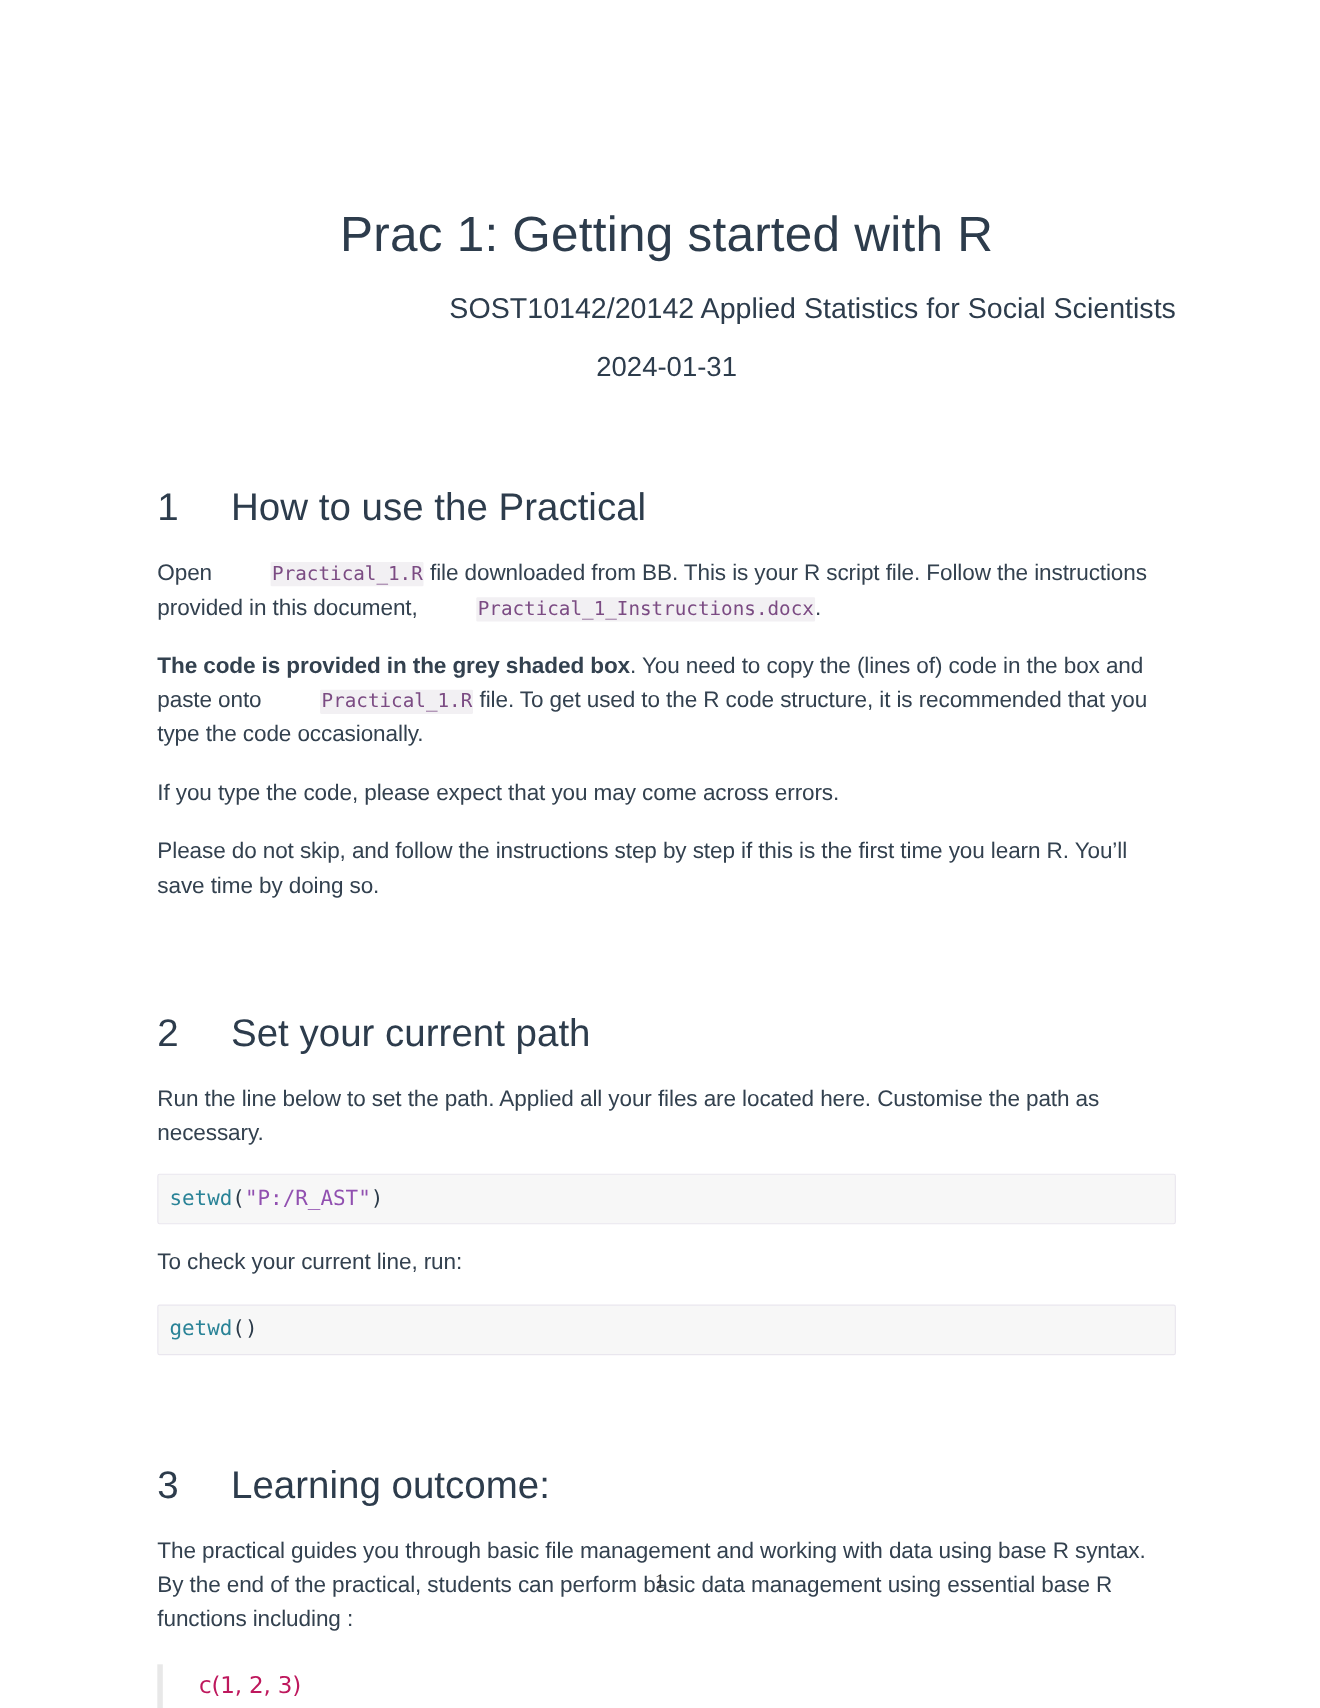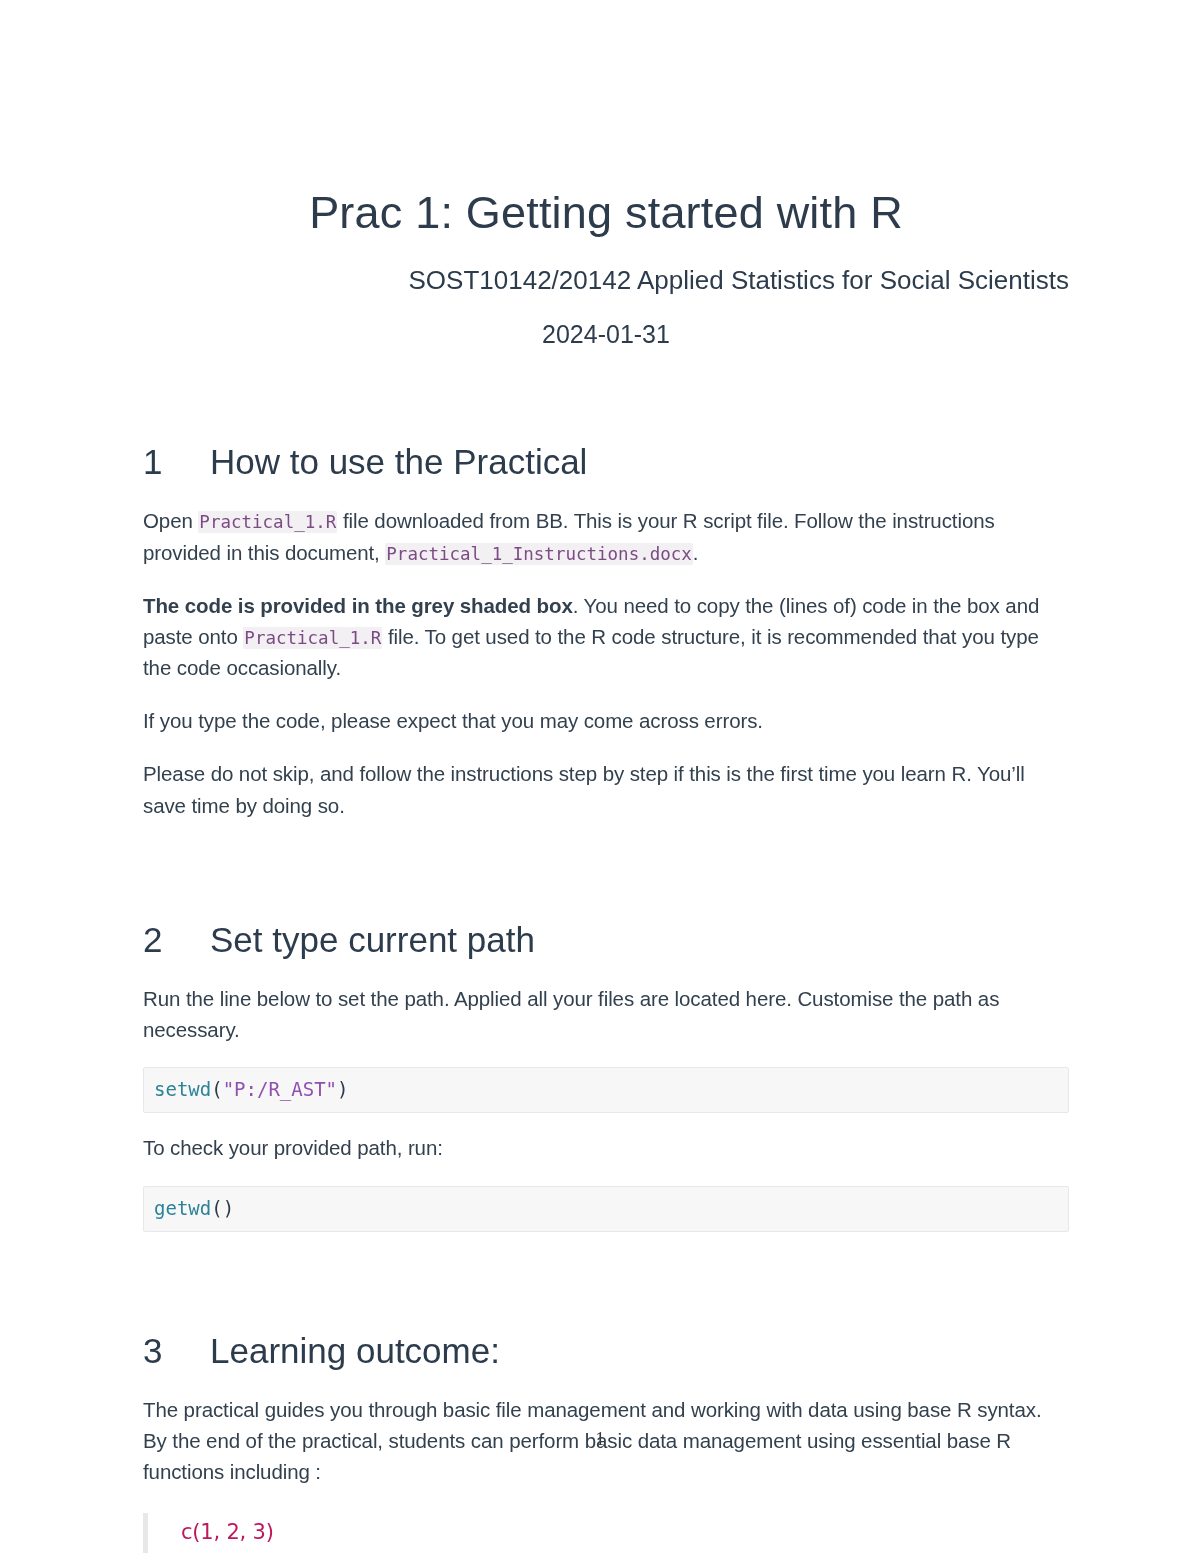--- a/index.html
+++ b/index.html
@@ -101,20 +101,21 @@
 
   
   code.inline {
     font-family: "DejaVu Sans Mono", "Liberation Mono", monospace;
     font-size: 17.5px;
     color: #7b4b83;
     background: #f2f0f3;
     padding: 1px 1px;
     border-radius: 1px;
     letter-spacing: 0px;
+    margin-left: 48px;
   }
 
   
   .codeblock {
     background: #f7f7f7;
     border: 1px solid #e9e6ee;
     border-radius: 2px;
     margin-top: 22px;
     padding: 9px 10px 10px 10px;
     box-sizing: border-box;
@@ -179,28 +180,28 @@
     <p class="body">
       <b>The code is provided in the grey shaded box</b><span>. You need to copy the (lines of) code in the box and paste onto </span><code class="inline">Practical_1.R</code><span> file. To get used to the R code structure, it is recommended that you type the code occasionally.</span>
     </p>
 
     <p class="body">If you type the code, please expect that you may come across errors.</p>
 
     <p class="body">Please do not skip, and follow the instructions step by step if this is the first time you learn R. You’ll save time by doing so.</p>
 
     <h2 class="section-heading h-sec2">
       <span class="sec-num">2</span>
-      <span class="sec-title">Set type current path</span>
+      <span class="sec-title">Set your current path</span>
     </h2>
 
     <p class="body first-after-heading">Run the line below to set the path. Applied all your files are located here. Customise the path as necessary.</p>
 
     <div class="codeblock"><span class="tok-fn">setwd</span><span class="tok-punc">(</span><span class="tok-str">"P:/R_AST"</span><span class="tok-punc">)</span></div>
 
-    <p class="body tight">To check your provided path, run:</p>
+    <p class="body tight">To check your current line, run:</p>
 
     <div class="codeblock"><span class="tok-fn">getwd</span><span class="tok-punc">(</span><span class="tok-punc">)</span></div>
 
     <h2 class="section-heading h-sec3">
       <span class="sec-num">3</span>
       <span class="sec-title">Learning outcome:</span>
     </h2>
 
     <p class="body first-after-heading">The practical guides you through basic file management and working with data using base R syntax. By the end of the practical, students can perform basic data management using essential base R functions including :</p>
 

